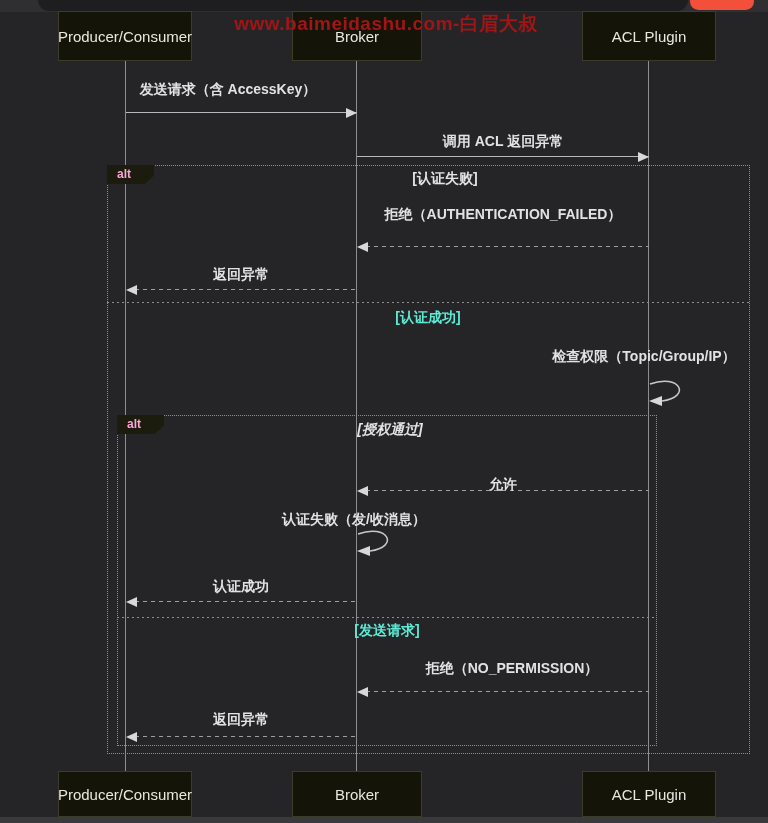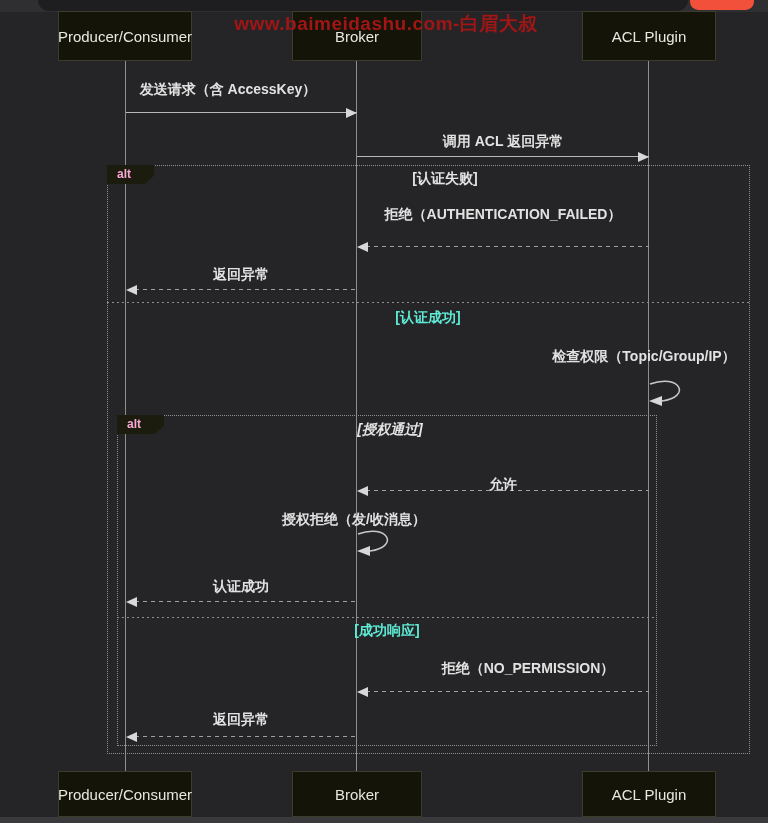--- a/index.html
+++ b/index.html
@@ -108,34 +108,34 @@
   </svg>
 
   <div class="frame" style="left:117px; top:415px; width:540px; height:331px;"></div>
   <div class="alt-tab" style="left:117px; top:415px;">alt</div>
   <div class="cond" style="left:390px; top:421px;font-style:italic;">[授权通过]</div>
 
   <div class="msg" style="left:503px; top:467px;margin-top:9px;">允许</div>
   <div class="dash" style="left:366px; top:490px; width:283px;"></div>
   <div class="ah ah-l" style="left:357px; top:486px;"></div>
 
-  <div class="msg" style="left:354px; top:511px;">授权拒绝（发/收消息）</div>
+  <div class="msg" style="left:354px; top:511px;">认证失败（发/收消息）</div>
   <svg class="loop" style="left:356px; top:527px;" width="46" height="30" viewBox="0 0 46 30">
     <path d="M2,7 C32,-4 44,20 14,24" stroke="#c8c8c8" stroke-width="1.5" fill="none"></path>
     <polygon points="1,24 14,19 14,29" fill="#d8d8d8"></polygon>
   </svg>
 
   <div class="msg" style="left:241px; top:578px;">认证成功</div>
   <div class="dash" style="left:135px; top:601px; width:222px;"></div>
   <div class="ah ah-l" style="left:126px; top:597px;"></div>
 
   <div class="dots" style="left:117px; top:617px; width:540px;"></div>
-  <div class="cond dim" style="left:387px; top:622px;">[成功响应]</div>
+  <div class="cond dim" style="left:387px; top:622px;">[发送请求]</div>
 
-  <div class="msg" style="left:528px; top:660px;">拒绝（NO_PERMISSION）</div>
+  <div class="msg" style="left:512px; top:660px;">拒绝（NO_PERMISSION）</div>
   <div class="dash" style="left:366px; top:691px; width:283px;"></div>
   <div class="ah ah-l" style="left:357px; top:687px;"></div>
 
   <div class="msg" style="left:241px; top:711px;">返回异常</div>
   <div class="dash" style="left:135px; top:736px; width:222px;"></div>
   <div class="ah ah-l" style="left:126px; top:732px;"></div>
 
   <div class="actor" style="left:58px;  top:771px; width:134px; height:46px;">
       <span>Producer/Consumer</span>
     </div>

